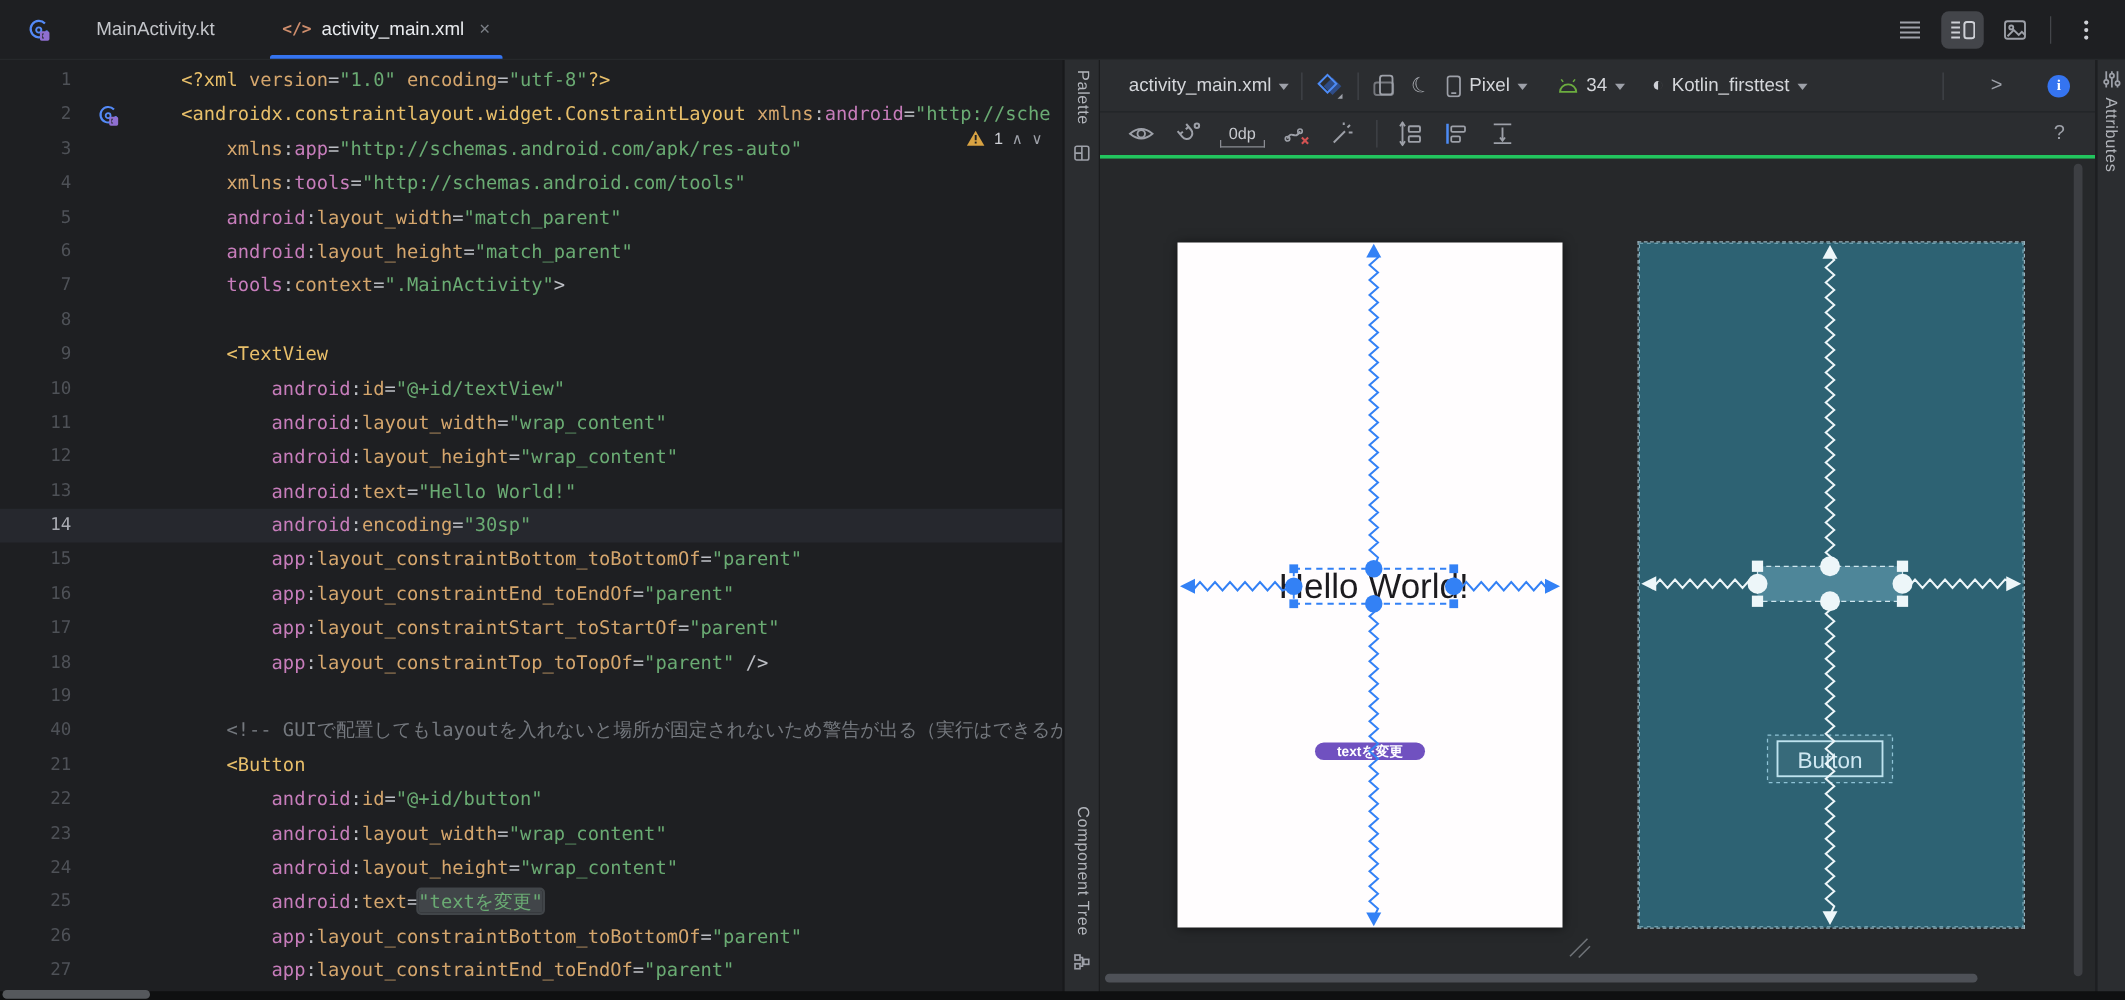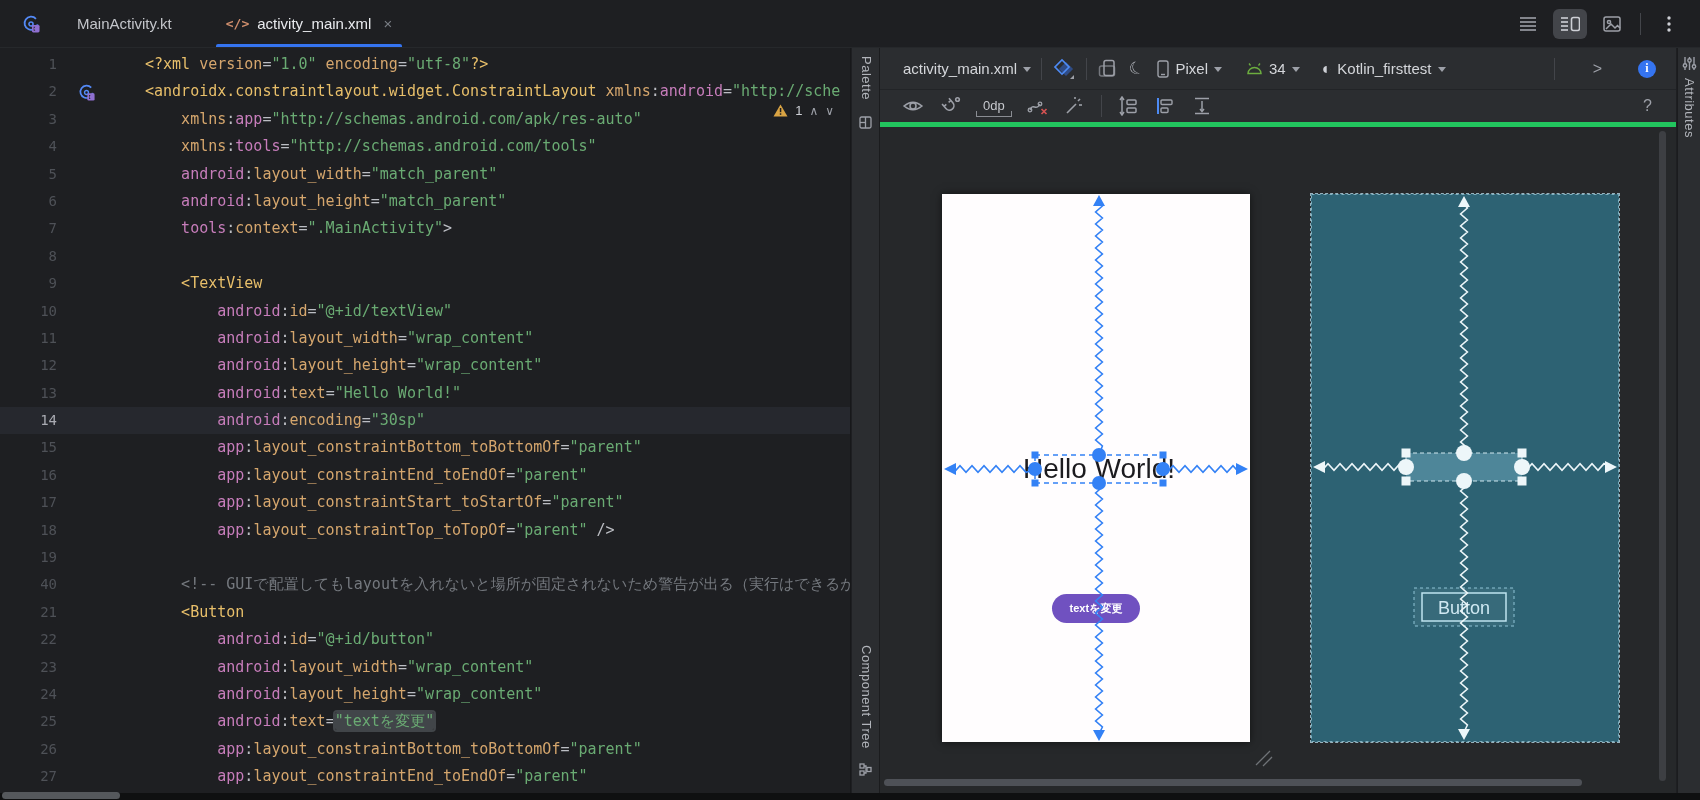--- a/index.html
+++ b/index.html
@@ -52,41 +52,41 @@
   #ctree-icon { position:absolute; left:7px; top:715px; }
   #attr-icon { position:absolute; left:4px; top:8px; }
   #attr-label { position:absolute; left:4px; top:30px; }
 
   
   #design { position:absolute; left:880px; top:48px; width:796px; height:752px;
     background:#2b2d30; display:flex; flex-direction:column; }
   #dtoolbar1 { height:42px; display:flex; align-items:center; gap:10px; padding:0 20px 0 23px;
     border-bottom:1px solid #222427; font-size:15px; color:#d4d6da; flex:none; }
   #dtoolbar2 { height:37px; display:flex; align-items:center; gap:15px; padding:0 22px;
-    border-bottom:5px solid #22c55e; flex:none; }
+    border-bottom:3px solid #22c55e; flex:none; }
   .tdiv { width:1px; height:22px; background:#43454a; flex:none; }
   .ddrop { display:flex; align-items:center; gap:6px; }
   .caret { width:0; height:0; border:4px solid transparent; border-top:5px solid #9da0a8; margin-top:5px; }
   .navarrow { color:#9da0a8; font-size:16px; }
   #infoicon { width:18px; height:18px; border-radius:50%; background:#3574f0; color:#fff;
     font-size:12px; font-weight:bold; font-family:"Liberation Serif",serif;
     display:flex; align-items:center; justify-content:center; }
   #helpq { color:#9da0a8; font-size:16px; margin-left:auto; padding-right:2px; }
   .margin0dp { position:relative; font-size:13px; color:#c6c8cd; padding:2px 7px 3px;
     border-bottom:1px solid #8a8d93; }
   .margin0dp::before, .margin0dp::after { content:""; position:absolute; bottom:-1px; width:1px; height:6px; background:#8a8d93; }
   .margin0dp::before { left:0; } .margin0dp::after { right:0; }
 
   
   #canvas { position:relative; flex:1; background:#26282a; overflow:hidden; }
   #device-design { position:absolute; left:62px; top:67px; width:308px; height:548px;
     background:#fffdfe; box-shadow:0 0 8px rgba(0,0,0,.55); }
   #hello-text { position:absolute; left:93px; top:261px; width:128px; height:28px;
     display:flex; align-items:center; justify-content:center; color:#1c1b1f; font-size:28px; white-space:nowrap; }
-  #purple-btn { position:absolute; left:110px; top:400px; width:88px; height:29px; border-radius:15px;
+  #purple-btn { position:absolute; left:110px; top:400px; width:88px; height:14px; border-radius:15px;
     background:#7051c0; color:#fff; font-size:11px; font-weight:bold; display:flex; align-items:center;
     justify-content:center; white-space:nowrap; overflow:hidden; }
   #device-blueprint { position:absolute; left:431px; top:67px; width:308px; height:548px;
     background:#2d6273; outline:1px dashed rgba(190,225,238,.75); }
   .overlay { position:absolute; left:0; top:0; pointer-events:none; }
   .zz { fill:none; stroke-width:1.6px; }
   .zzb { stroke:#3381f5; } .zzw { stroke:#edf6f9; }
   #resize-handle { position:absolute; left:374px; top:620px; }
   #hscroll-design { position:absolute; left:4px; top:652px; width:698px; height:7px;
     background:#4e5157; border-radius:4px; }

